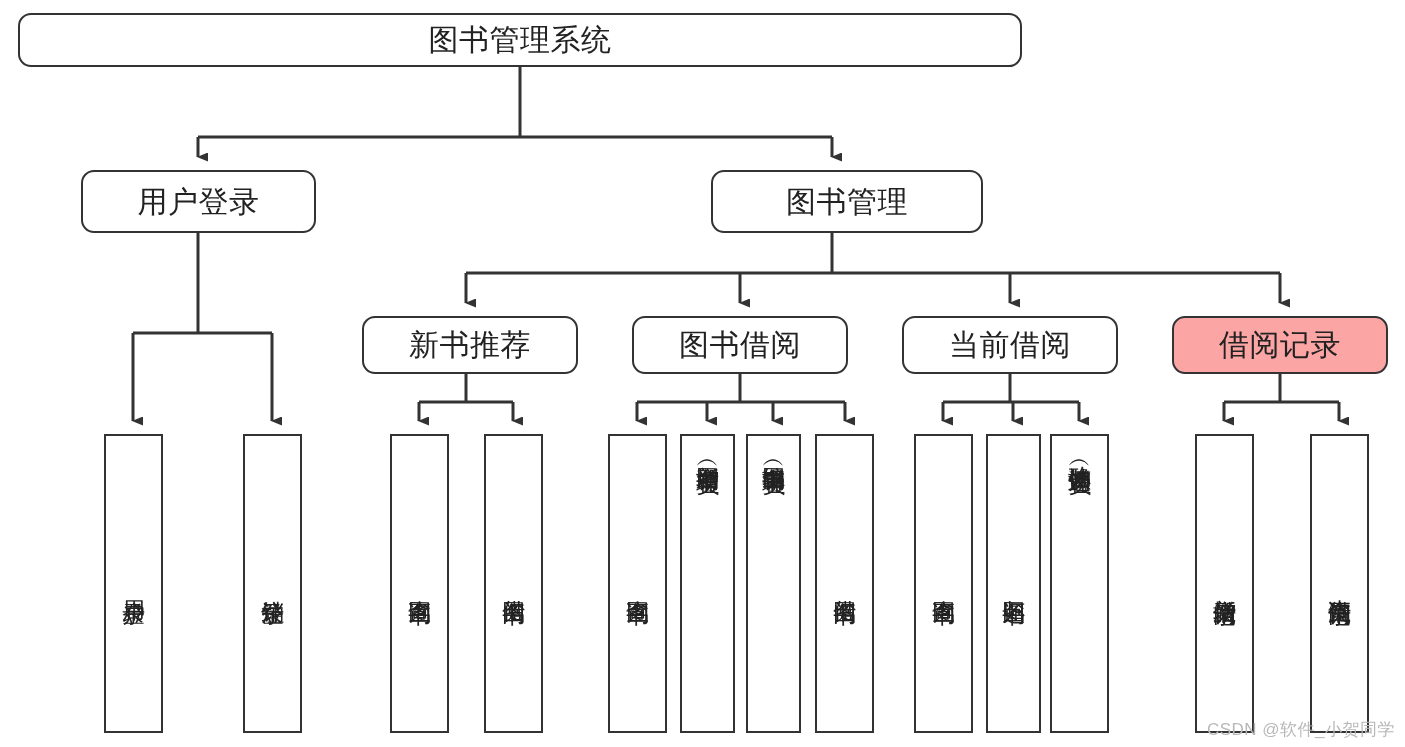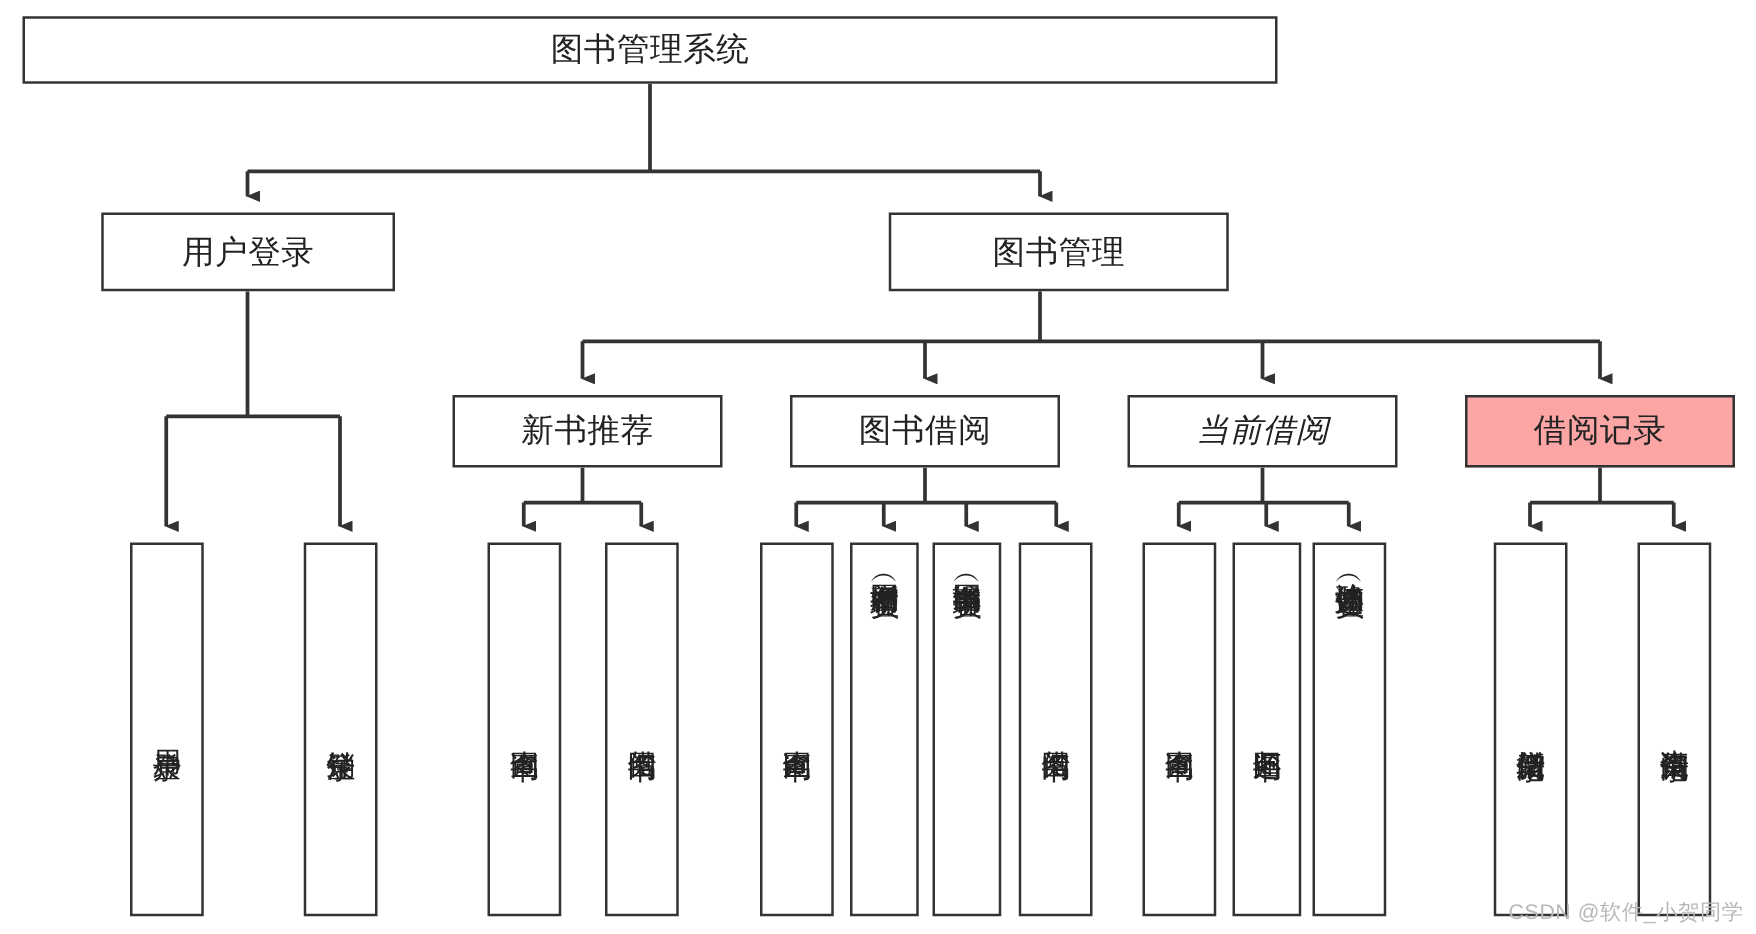--- a/index.html
+++ b/index.html
@@ -29,23 +29,24 @@
     box-sizing: border-box;
     border: 2px solid #333333;
     background: #ffffff;
     display: flex;
     align-items: center;
     justify-content: center;
     color: #222222;
     z-index: 2;
   }
   .node.horizontal {
-    font-size: 26px;
+    font-size: 30px;
     line-height: 1.2;
     letter-spacing: 0.5px;
+    border-radius: 13px;
   }
   .node.vertical {
     align-items: flex-start;
     justify-content: center;
     padding-top: 10px;
   }
   .vlabel {
     writing-mode: vertical-rl;
     text-orientation: upright;
     font-size: 23px;
@@ -120,21 +121,21 @@
     </g>
   </svg>
 
   <div class="node horizontal" style="left: 18px; top: 13px; width: 1004px; height: 54px; border-color: rgb(51, 51, 51); background: rgb(255, 255, 255); color: rgb(34, 34, 34);">图书管理系统</div>
 
   <div class="node horizontal" style="left: 81px; top: 170px; width: 235px; height: 63px; border-color: rgb(51, 51, 51); background: rgb(255, 255, 255); color: rgb(34, 34, 34);">用户登录</div>
   <div class="node horizontal" style="left: 711px; top: 170px; width: 272px; height: 63px; border-color: rgb(51, 51, 51); background: rgb(255, 255, 255); color: rgb(34, 34, 34);">图书管理</div>
 
   <div class="node horizontal" style="left: 362px; top: 316px; width: 216px; height: 58px; border-color: rgb(51, 51, 51); background: rgb(255, 255, 255); color: rgb(34, 34, 34);">新书推荐</div>
   <div class="node horizontal" style="left: 632px; top: 316px; width: 216px; height: 58px; border-color: rgb(51, 51, 51); background: rgb(255, 255, 255); color: rgb(34, 34, 34);">图书借阅</div>
-  <div class="node horizontal" style="left: 902px; top: 316px; width: 216px; height: 58px; border-color: rgb(51, 51, 51); background: rgb(255, 255, 255); color: rgb(34, 34, 34); font-style: italic;">当前借阅</div>
+  <div class="node horizontal" style="left: 902px; top: 316px; width: 216px; height: 58px; border-color: rgb(51, 51, 51); background: rgb(255, 255, 255); color: rgb(34, 34, 34);">当前借阅</div>
   <div class="node horizontal" style="left: 1172px; top: 316px; width: 216px; height: 58px; border-color: rgb(51, 51, 51); background: #fca5a5; color: rgb(34, 34, 34);">借阅记录</div>
 
   <div class="node vertical" style="left: 104px; top: 434px; width: 59px; height: 299px; align-items: center; padding-top: 0px; border-color: rgb(51, 51, 51); background: rgb(255, 255, 255); color: rgb(34, 34, 34);">
     <span class="vlabel">用户登录</span>
   </div>
   <div class="node vertical" style="left: 243px; top: 434px; width: 59px; height: 299px; align-items: center; padding-top: 0px; border-color: rgb(51, 51, 51); background: rgb(255, 255, 255); color: rgb(34, 34, 34);">
     <span class="vlabel">注销登录</span>
   </div>
   <div class="node vertical" style="left: 390px; top: 434px; width: 59px; height: 299px; align-items: center; padding-top: 0px; border-color: rgb(51, 51, 51); background: rgb(255, 255, 255); color: rgb(34, 34, 34);">
     <span class="vlabel">查询图书</span>

